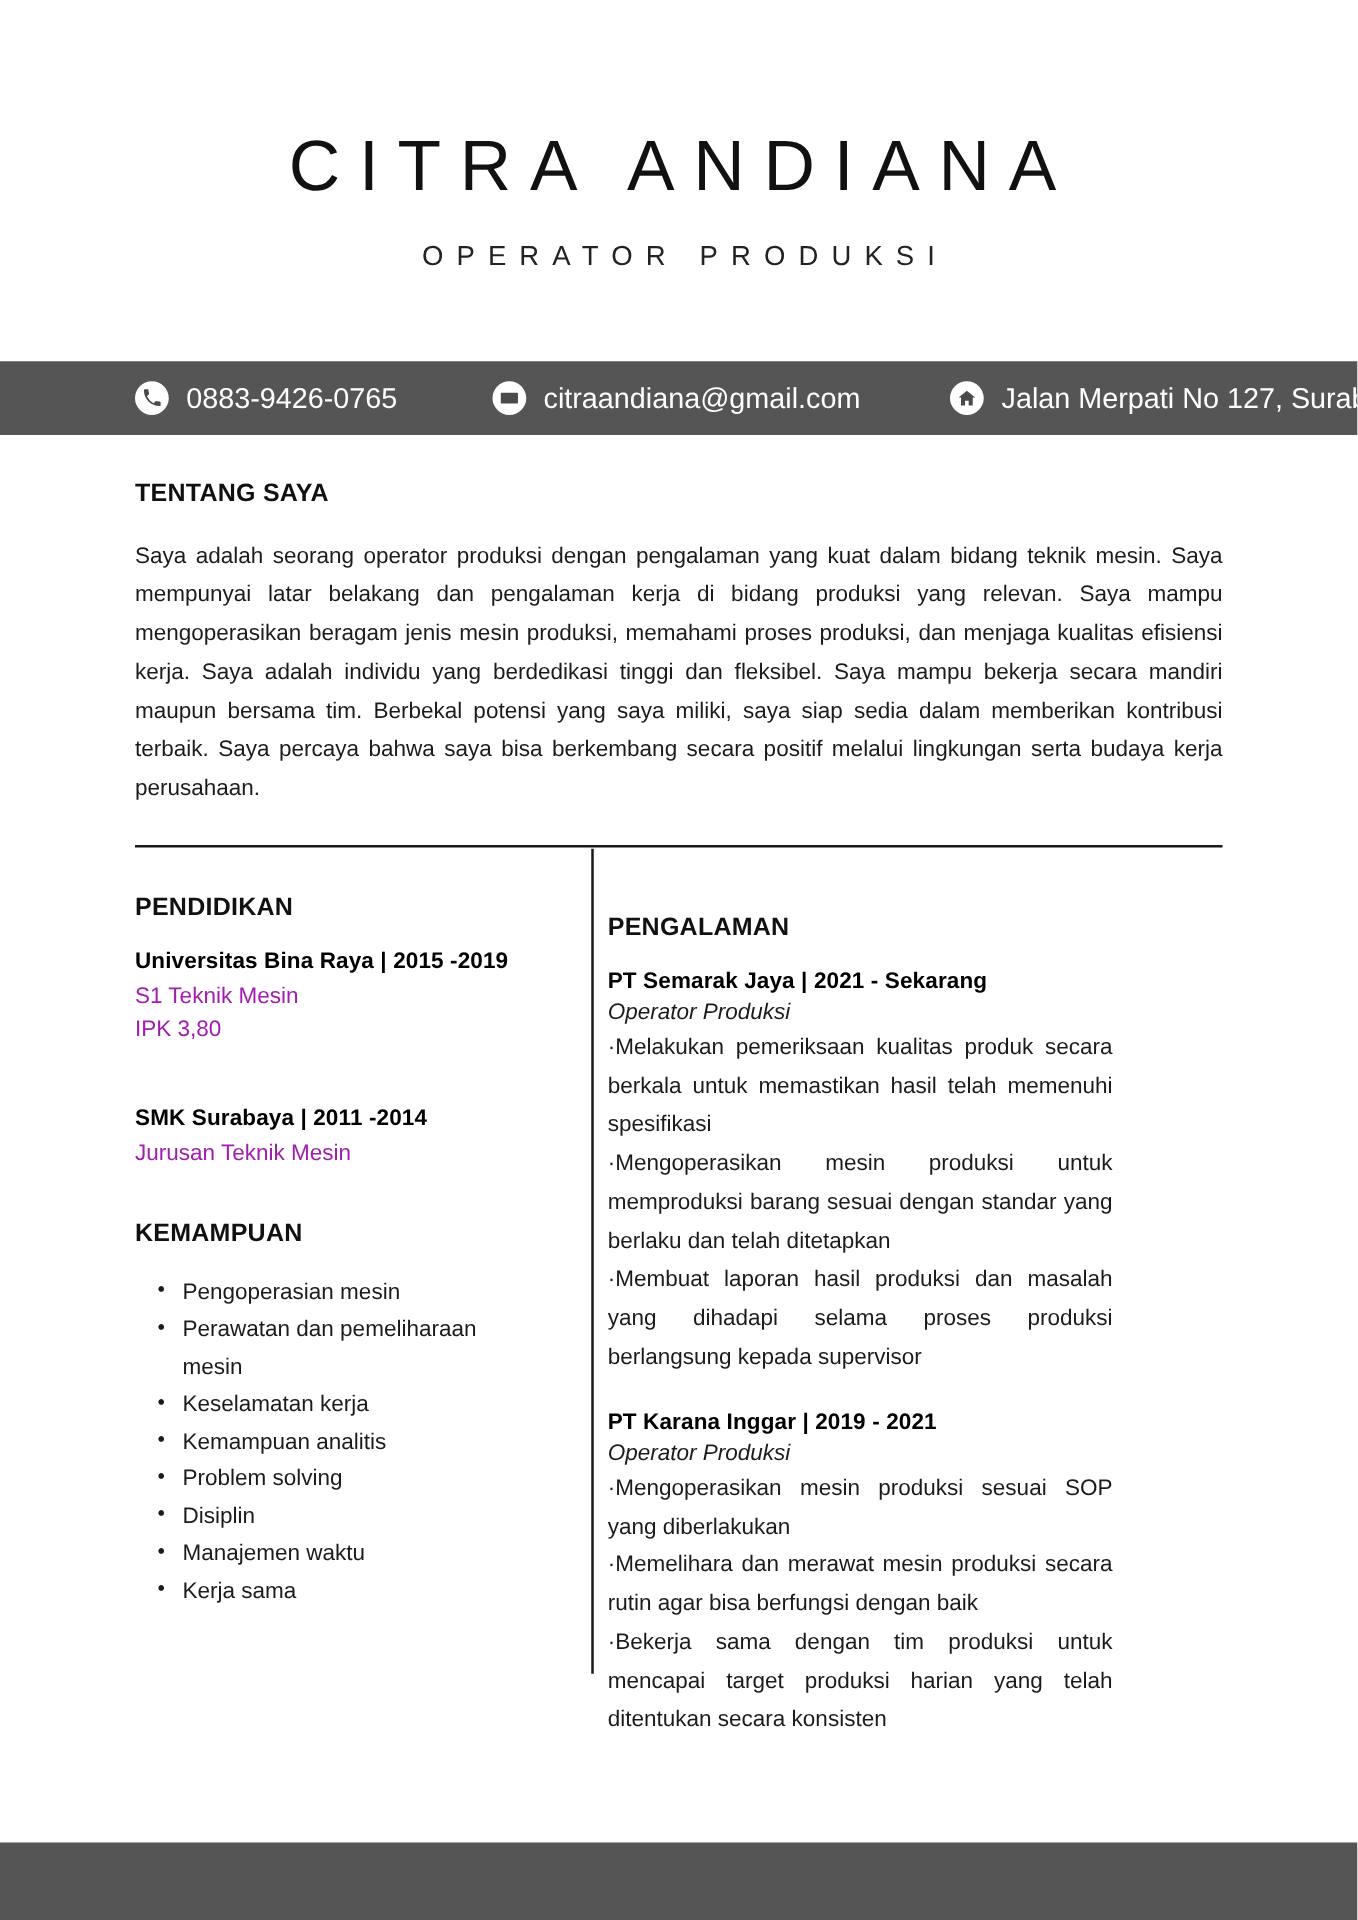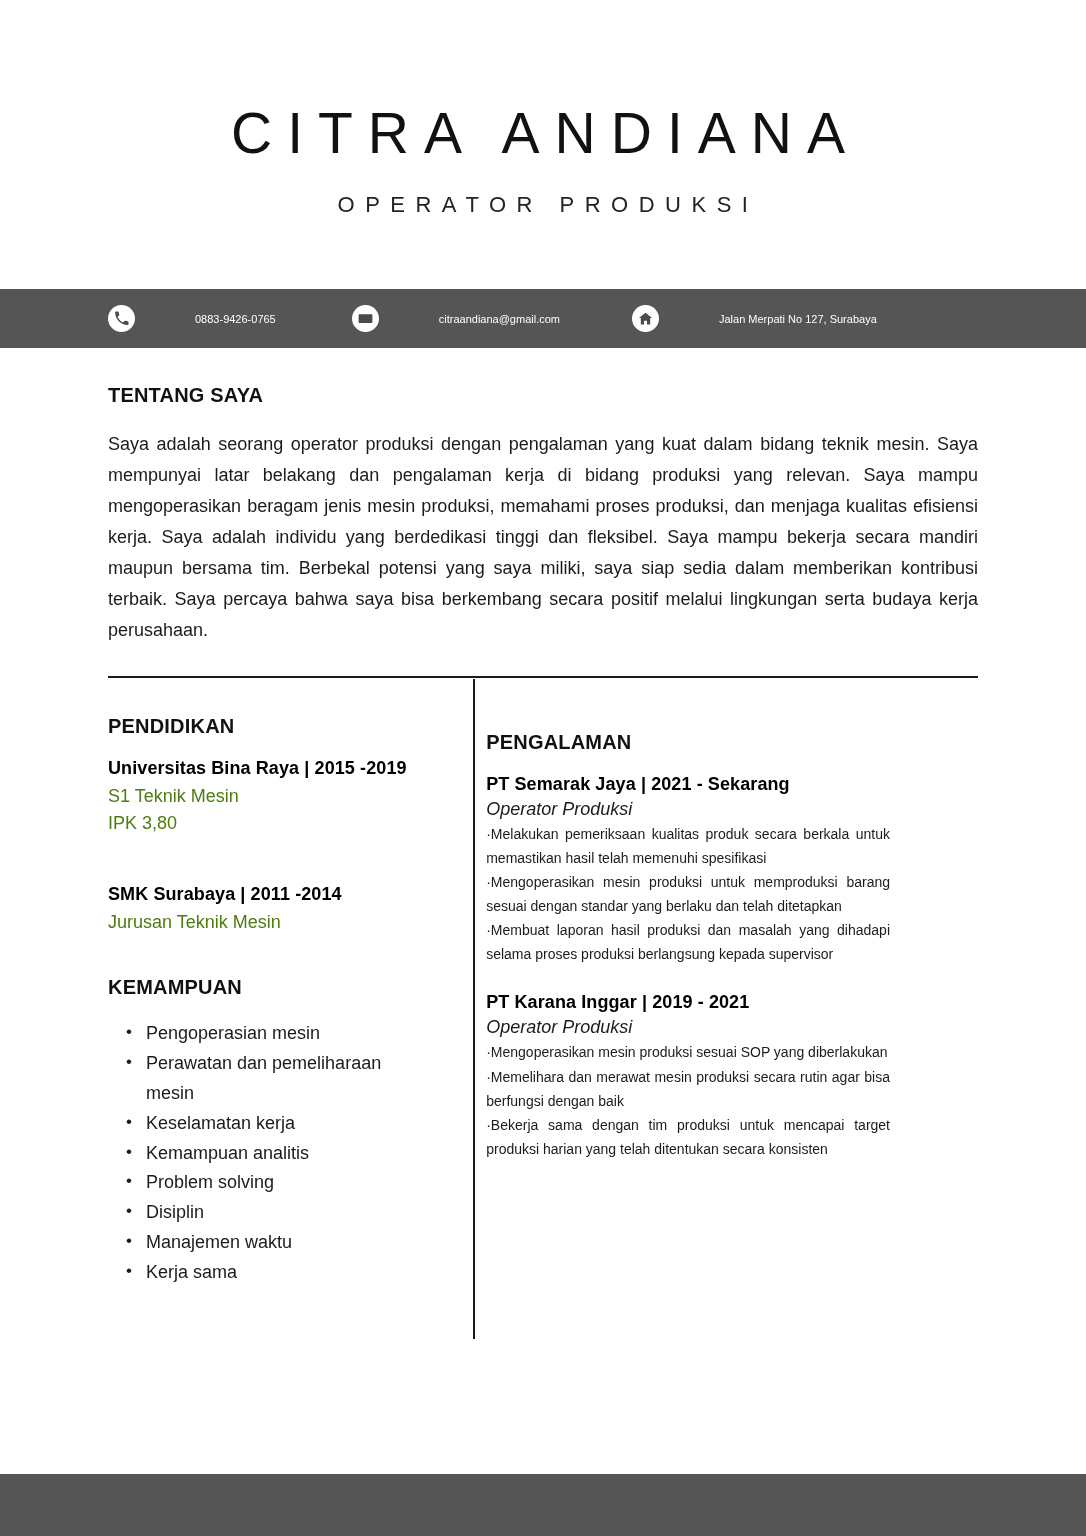--- a/index.html
+++ b/index.html
@@ -57,23 +57,22 @@
     background: #555555;
     display: flex;
     align-items: center;
     box-sizing: border-box;
     padding-left: 108px;
   }
   .contact-item {
     display: flex;
     align-items: center;
     color: #ffffff;
-    font-size: 11px;
+    font-size: 23px;
     white-space: nowrap;
-    gap: 46px;
   }
   .contact-item.phone { margin-right: 76px; }
   .contact-item.email { margin-right: 72px; }
 
   .cicon {
     width: 27px;
     height: 27px;
     border-radius: 50%;
     background: #ffffff;
     display: inline-flex;
@@ -152,34 +151,34 @@
     font-size: 18px;
     font-weight: bold;
     margin: 0 0 4px 0;
     color: #000000;
     letter-spacing: 0.1px;
   }
   .entry-line {
     font-size: 18px;
     margin: 0;
     line-height: 1.52;
-    color: #4d7c0f;
+    color: #a21caf;
   }
   .entry-line.justify {
     text-align: justify;
     text-justify: inter-word;
   }
   .entry-role {
     font-size: 18px;
     font-style: italic;
     margin: 0 0 2px 0;
     color: #1b1b1b;
   }
   .bullet-line {
-    font-size: 14px;
+    font-size: 18px;
     line-height: 1.72;
     text-align: justify;
     text-justify: inter-word;
     margin: 0;
     color: #1b1b1b;
   }
 
   .skills-head { margin-top: 40px; margin-bottom: 20px; }
 
   ul.skills {

